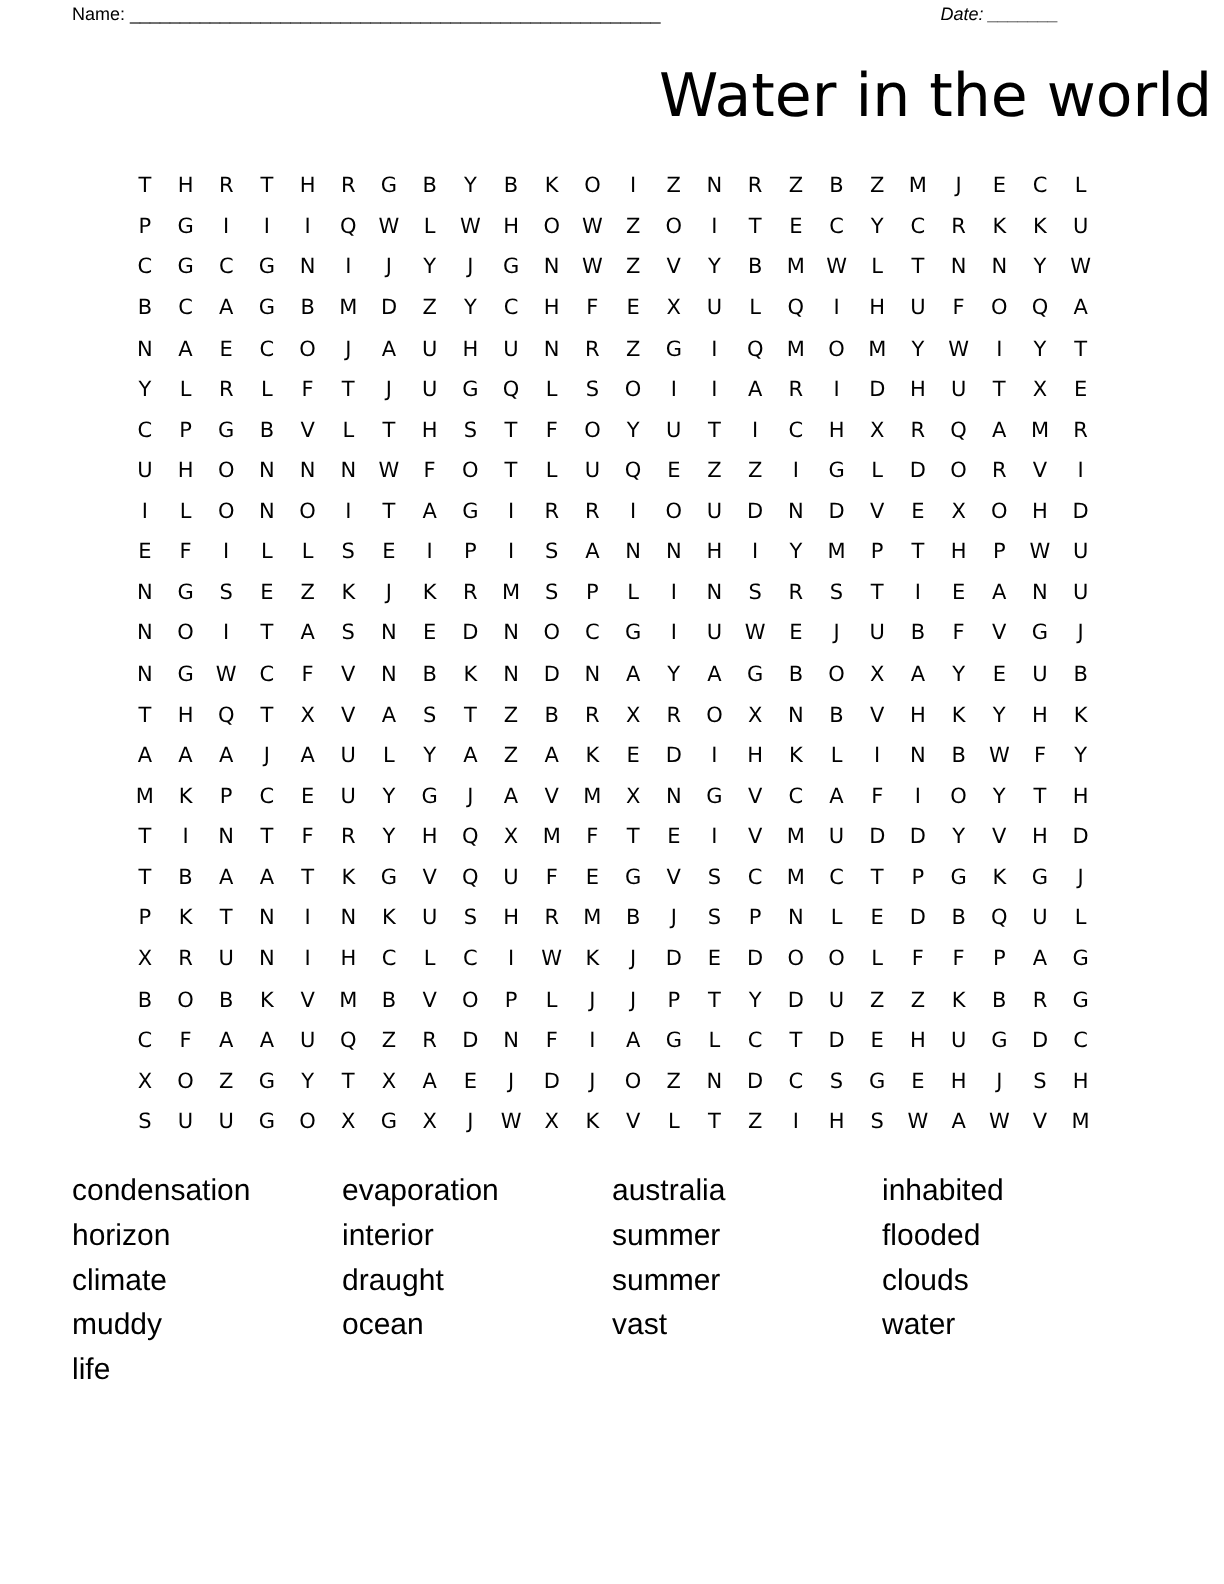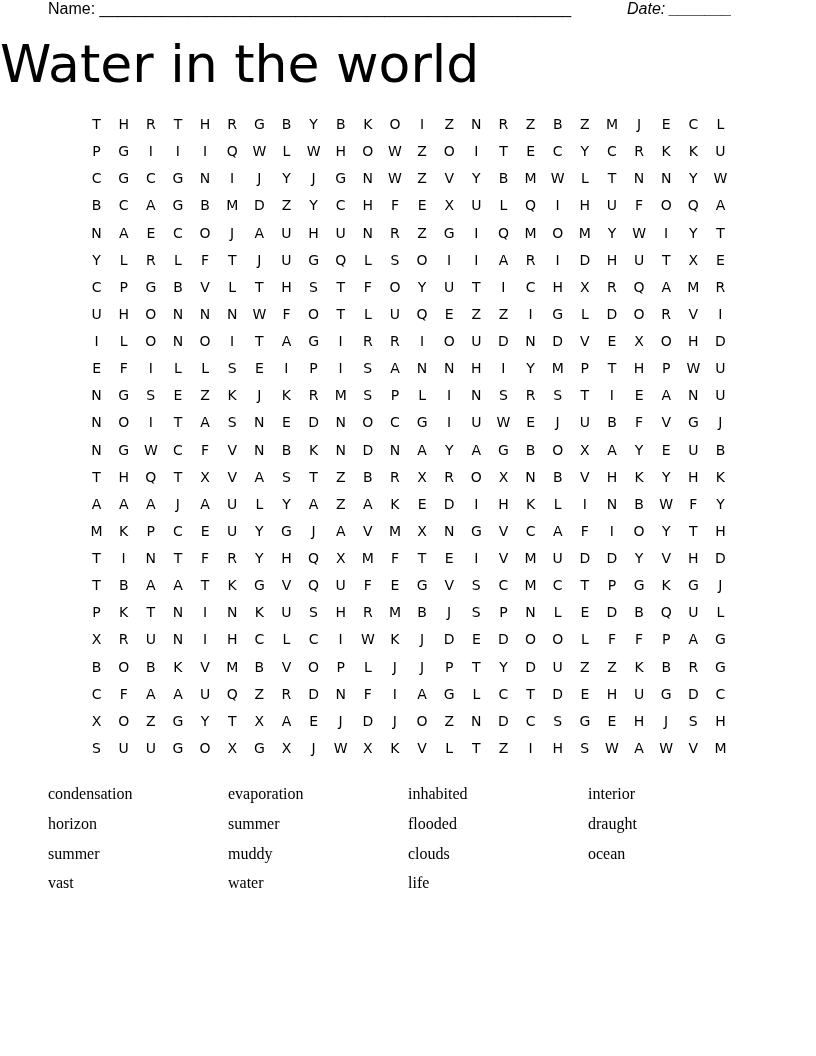--- a/index.html
+++ b/index.html
@@ -1,28 +1,28 @@
 <!DOCTYPE html>
 <html><head>
 <meta charset="utf-8">
 <style>
   html, body { margin:0; padding:0; background:#ffffff; }
   body { width:816px; height:1056px; position:relative; overflow:hidden; color:#000; }
   .header-line { position:absolute; top:0; left:48px; width:700px; height:18px;
-    font-family:"Liberation Sans", sans-serif; font-size:16px; line-height:18px; }
+    font-family:"Liberation Sans", sans-serif; font-size:12px; line-height:18px; }
   .name-label { position:absolute; left:0; top:0; }
   .date-label { position:absolute; left:579px; top:0;font-style:italic; }
-  .title { position:absolute; top:34px; left:0; width:808px; text-align:left;
-    font-family:"DejaVu Sans", sans-serif; font-size:52px; line-height:60px; letter-spacing:0px; }
+  .title { position:absolute; top:34px; left:0; width:808px; text-align:right;
+    font-family:"DejaVu Sans", sans-serif; font-size:40px; line-height:60px; letter-spacing:0px; }
   .grid { position:absolute; left:83px; top:112px; display:grid;
     grid-template-columns: repeat(24, 27.13px); grid-auto-rows: 27.13px; }
   .cell { font-family:"DejaVu Sans", sans-serif; font-size:14px; text-align:center; line-height:24px; }
   .words { position:absolute; left:48px; top:780px; width:720px;
     display:grid; grid-template-columns: 180px 180px 180px 180px; grid-auto-rows: 29.8px; }
-  .word { font-family:Liberation Serif, serif; font-size:16px; line-height:28px; }
+  .word { font-family:Liberation Sans, sans-serif; font-size:20px; line-height:28px; }
 </style>
 </head>
 <body>
 
 <div class="header-line">
   <span class="name-label">Name: _____________________________________________________</span>
   <span class="date-label">Date: _______</span>
 </div>
 
 <div class="title">Water in the world</div>
@@ -602,26 +602,28 @@
     <div class="cell">W</div>
     <div class="cell">A</div>
     <div class="cell">W</div>
     <div class="cell">V</div>
     <div class="cell">M</div>
   </div>
 
 <div class="words" id="words">
     <div class="word">condensation</div>
     <div class="word">evaporation</div>
+    <div class="word">australia</div>
     <div class="word">inhabited</div>
+    <div class="word">horizon</div>
     <div class="word">interior</div>
-    <div class="word">horizon</div>
     <div class="word">summer</div>
     <div class="word">flooded</div>
+    <div class="word">climate</div>
     <div class="word">draught</div>
     <div class="word">summer</div>
+    <div class="word">clouds</div>
     <div class="word">muddy</div>
-    <div class="word">clouds</div>
     <div class="word">ocean</div>
     <div class="word">vast</div>
     <div class="word">water</div>
     <div class="word">life</div>
   </div>
 
 </body></html>

